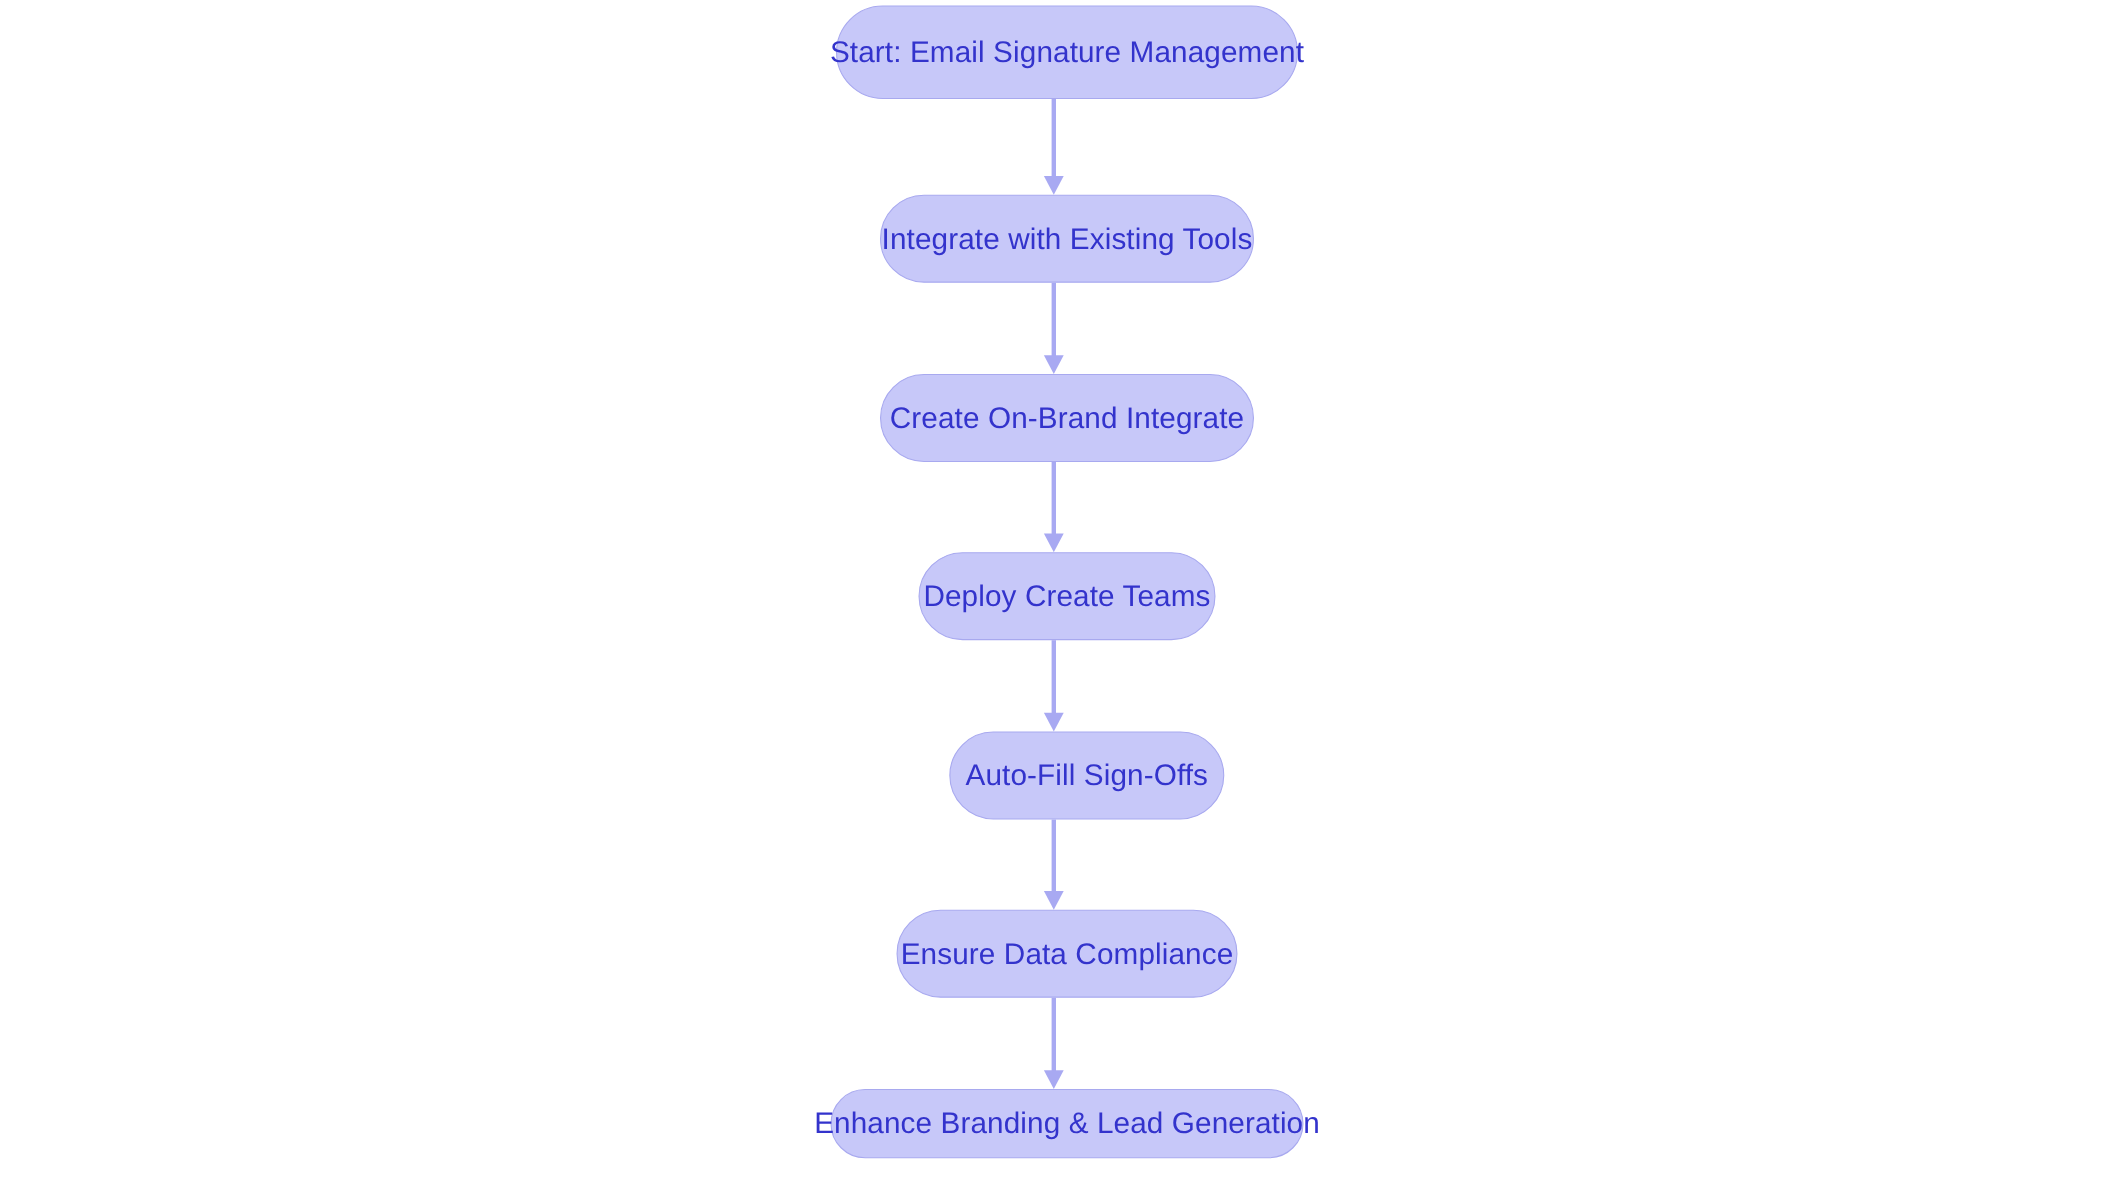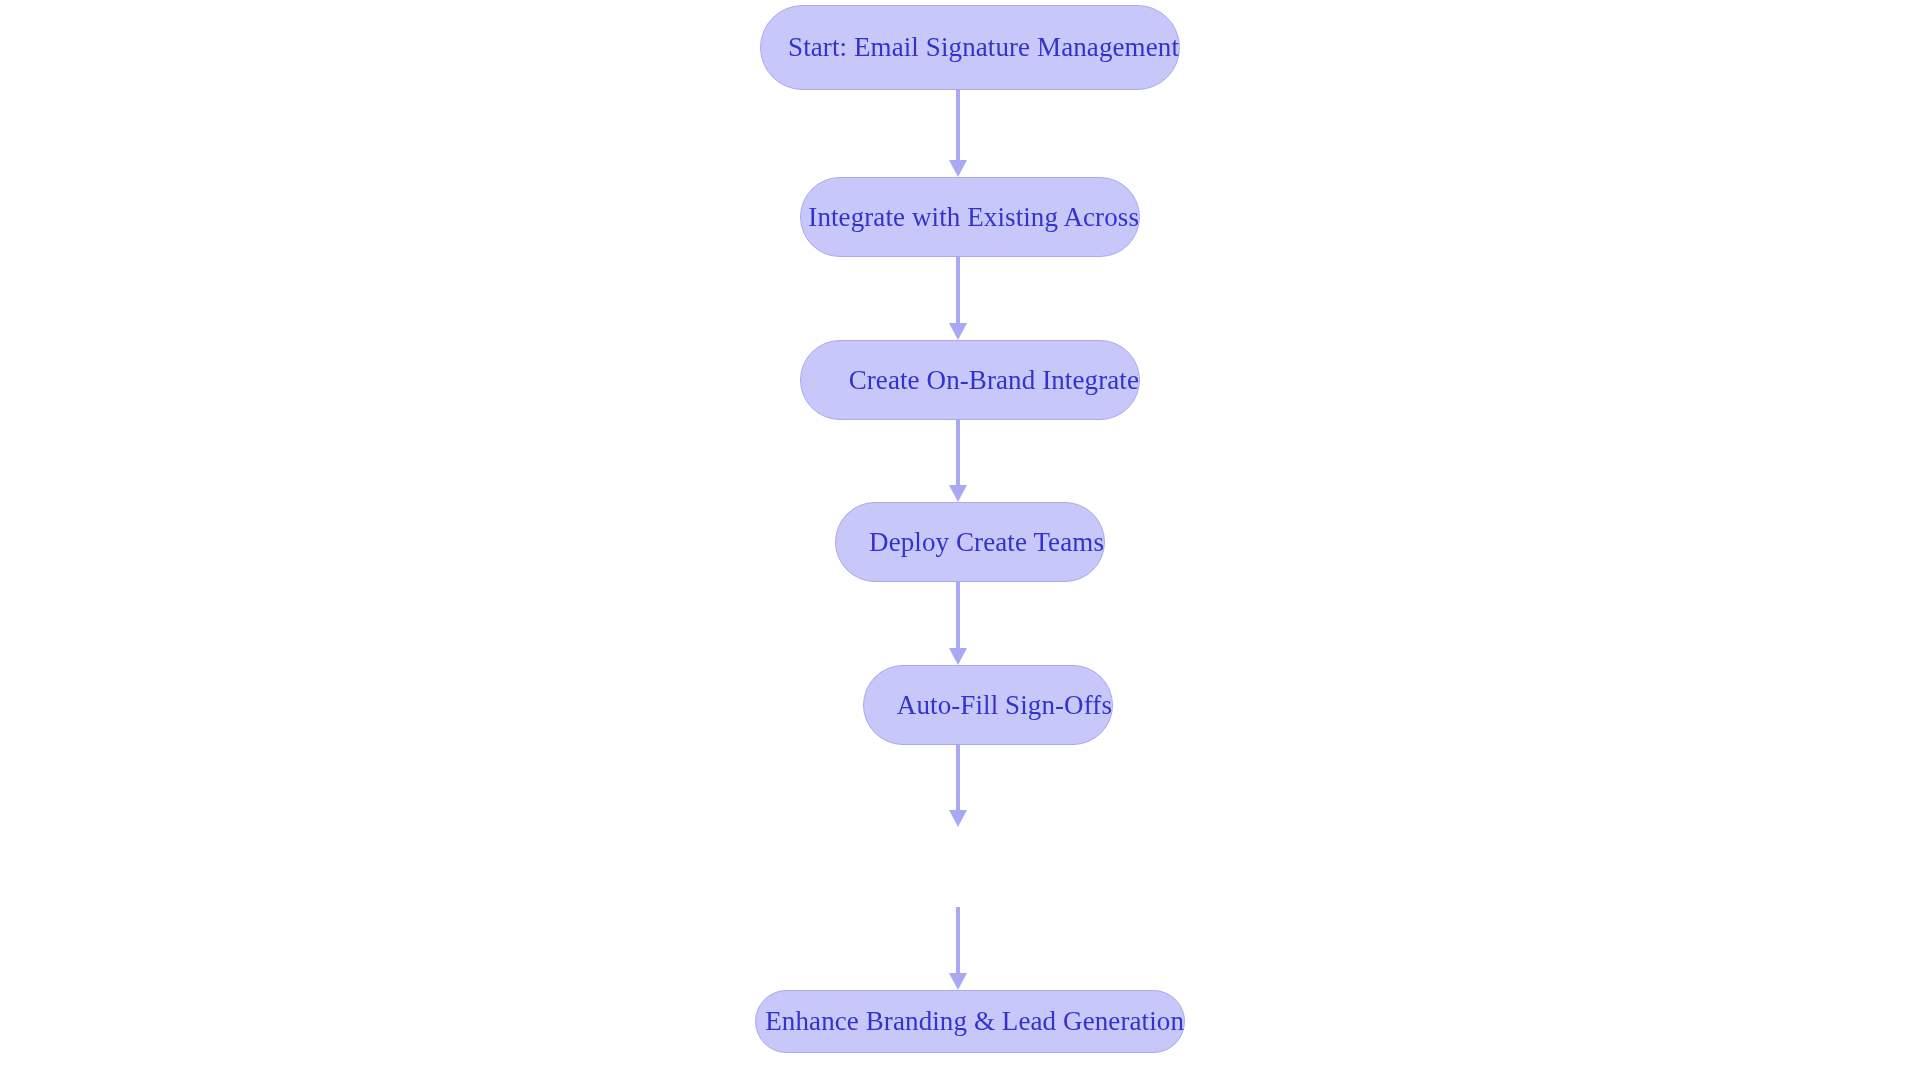--- a/index.html
+++ b/index.html
@@ -27,32 +27,31 @@
     top: 0;
     width: 1920px;
     height: 1083px;
   }
 
   .node {
     position: absolute;
     box-sizing: border-box;
     display: flex;
     align-items: center;
-    justify-content: flex-end;
+    justify-content: center;
     background: #c7c8f9;
     border: 1.5px solid #a8a9ef;
     border-radius: 999px;
     color: #3333cc;
     font-size: 27px;
     font-weight: 400;
     letter-spacing: 0.1px;
     white-space: nowrap;
     line-height: 1;
     user-select: none;
-    font-family: Liberation Serif, serif;
   }
 
   .node-label {
     color: #3333cc;
     font-size: 27px;
     line-height: 1;
     pointer-events: none;
   }
 
   .connector {
@@ -105,29 +104,32 @@
     </div>
     <div class="connector" style="left: 946px; top: 907px; height: 83px;">
       <div class="stem" style="height: 68px; background: rgb(168, 169, 242);"></div>
       <div class="head" style="top: 66px; border-top-color: rgb(168, 169, 242);"></div>
     </div>
 
     <div class="node" style="left: 760px; top: 5px; width: 420px; height: 85px; background: rgb(199, 200, 249); border-color: rgb(168, 169, 239); color: rgb(51, 51, 204);">
       <span class="node-label">Start: Email Signature Management</span>
     </div>
     <div class="node" style="left: 800px; top: 177px; width: 340px; height: 80px; background: rgb(199, 200, 249); border-color: rgb(168, 169, 239); color: rgb(51, 51, 204);">
-      <span class="node-label">Integrate with Existing Across</span>
+      <span class="node-label">Integrate with Existing Tools</span>
     </div>
     <div class="node" style="left: 800px; top: 340px; width: 340px; height: 80px; background: rgb(199, 200, 249); border-color: rgb(168, 169, 239); color: rgb(51, 51, 204);">
       <span class="node-label">Create On-Brand Integrate</span>
     </div>
     <div class="node" style="left: 835px; top: 502px; width: 270px; height: 80px; background: rgb(199, 200, 249); border-color: rgb(168, 169, 239); color: rgb(51, 51, 204);">
       <span class="node-label">Deploy Create Teams</span>
     </div>
     <div class="node" style="left: 863px; top: 665px; width: 250px; height: 80px; background: rgb(199, 200, 249); border-color: rgb(168, 169, 239); color: rgb(51, 51, 204);">
       <span class="node-label">Auto-Fill Sign-Offs</span>
     </div>
+    <div class="node" style="left: 815px; top: 827px; width: 310px; height: 80px; background: rgb(199, 200, 249); border-color: rgb(168, 169, 239); color: rgb(51, 51, 204);">
+      <span class="node-label">Ensure Data Compliance</span>
+    </div>
     <div class="node" style="left: 755px; top: 990px; width: 430px; height: 63px; background: rgb(199, 200, 249); border-color: rgb(168, 169, 239); color: rgb(51, 51, 204);">
       <span class="node-label">Enhance Branding &amp; Lead Generation</span>
     </div>
 
   </div>
 </div>
 
 </body></html>

